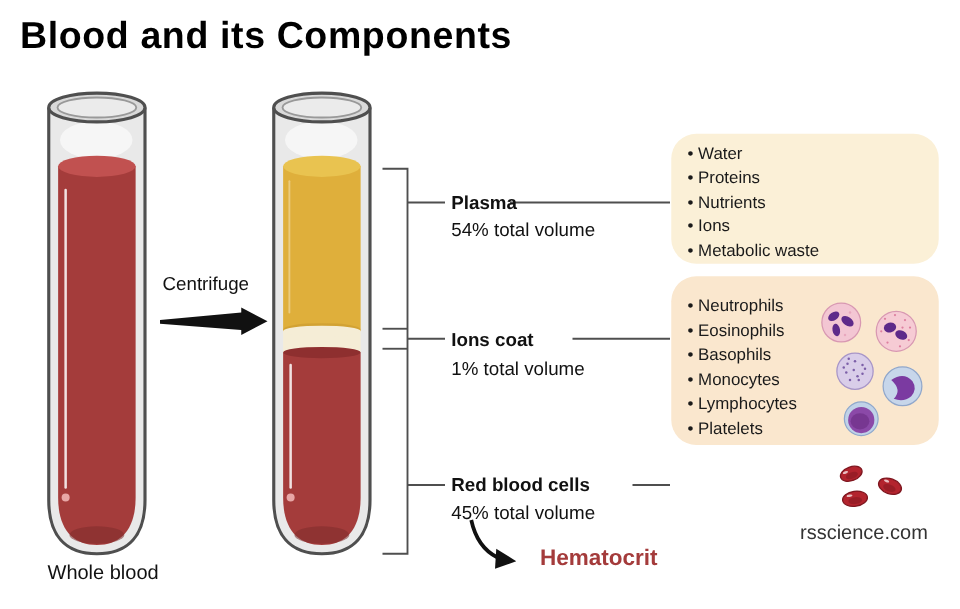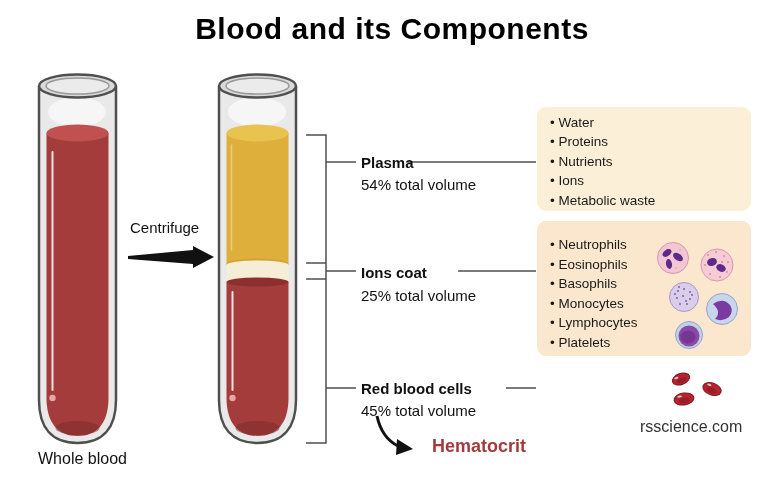--- a/index.html
+++ b/index.html
@@ -1,32 +1,32 @@
 <!DOCTYPE html>
 <html><head>
 <meta charset="utf-8">
 <style>
   html,body{margin:0;padding:0;background:#fff;}
   .canvas{position:relative;width:768px;height:487px;background:#fff;overflow:hidden;
           font-family:"Liberation Sans",sans-serif;color:#1a1a1a;}
   .abs{position:absolute;}
-  .title{left:16px;right:0;top:12px;text-align:center;font-size:30px;font-weight:bold;color:#000;letter-spacing:0.5px;}
+  .title{left:16px;right:0;top:12px;text-align:left;font-size:30px;font-weight:bold;color:#000;letter-spacing:0.5px;}
   .tube-caption{left:38px;top:450px;font-size:16px;color:#111;}
   .centrifuge-label{left:130px;top:219px;font-size:15px;color:#111;}
   .layer-name{font-size:15px;font-weight:bold;color:#111;white-space:nowrap;}
   .layer-vol{font-size:15px;color:#111;white-space:nowrap;}
   .plasma-name{left:361px;top:154px;}
   .plasma-vol{left:361px;top:176px;}
   .buffy-name{left:361px;top:264px;}
   .buffy-vol{left:361px;top:287px;}
   .rbc-name{left:361px;top:380px;}
   .rbc-vol{left:361px;top:402px;}
   .hematocrit{left:412px;top:436px;font-size:18px;font-weight:bold;color:#a43b3b;margin-left:20px;}
   .watermark{left:640px;top:418px;font-size:16px;color:#333;}
-  .box{left:537px;width:214px;border-radius:9px;box-sizing:border-box;}
+  .box{left:537px;width:214px;border-radius:20px;box-sizing:border-box;}
   .box ul{margin:0;padding:0;list-style:none;}
   .box li{font-size:13.5px;color:#1a1a1a;}
   .box li::before{content:"\2022\00a0";}
   .box-plasma{top:107px;height:104px;background:#fbf0d7;padding:6px 10px 0 13px;}
   .box-plasma li{line-height:19.4px;}
   .box-buffy{top:221px;height:135px;background:#fae7ce;padding:14px 10px 0 13px;}
   .box-buffy li{line-height:19.5px;}
   .box-rbc{top:371px;height:40px;background:#f2dadd;padding:0 10px 0 13px;display:flex;align-items:center;}
   .overlay{left:0;top:0;pointer-events:none;}
 </style>
@@ -182,21 +182,21 @@
     </g>
   </svg>
 
   <div class="abs tube-caption">Whole blood</div>
   <div class="abs centrifuge-label">Centrifuge</div>
 
   <div class="abs layer-name plasma-name">Plasma</div>
   <div class="abs layer-vol plasma-vol">54% total volume</div>
 
   <div class="abs layer-name buffy-name">Ions coat</div>
-  <div class="abs layer-vol buffy-vol">25% total volume</div>
+  <div class="abs layer-vol buffy-vol">1% total volume</div>
 
   <div class="abs layer-name rbc-name">Red blood cells</div>
   <div class="abs layer-vol rbc-vol">45% total volume</div>
 
   <div class="abs hematocrit">Hematocrit</div>
   <div class="abs watermark">rsscience.com</div>
 
 </div>
 
 </body></html>

